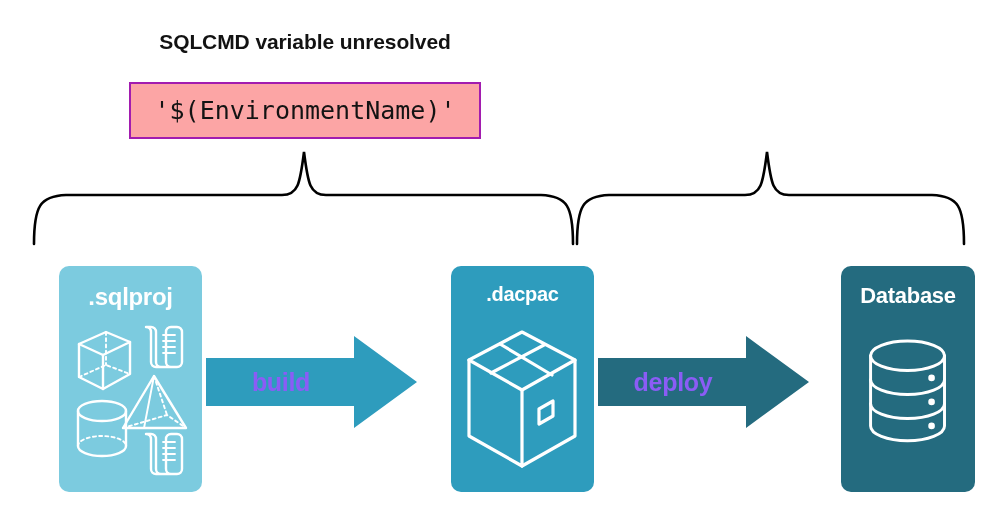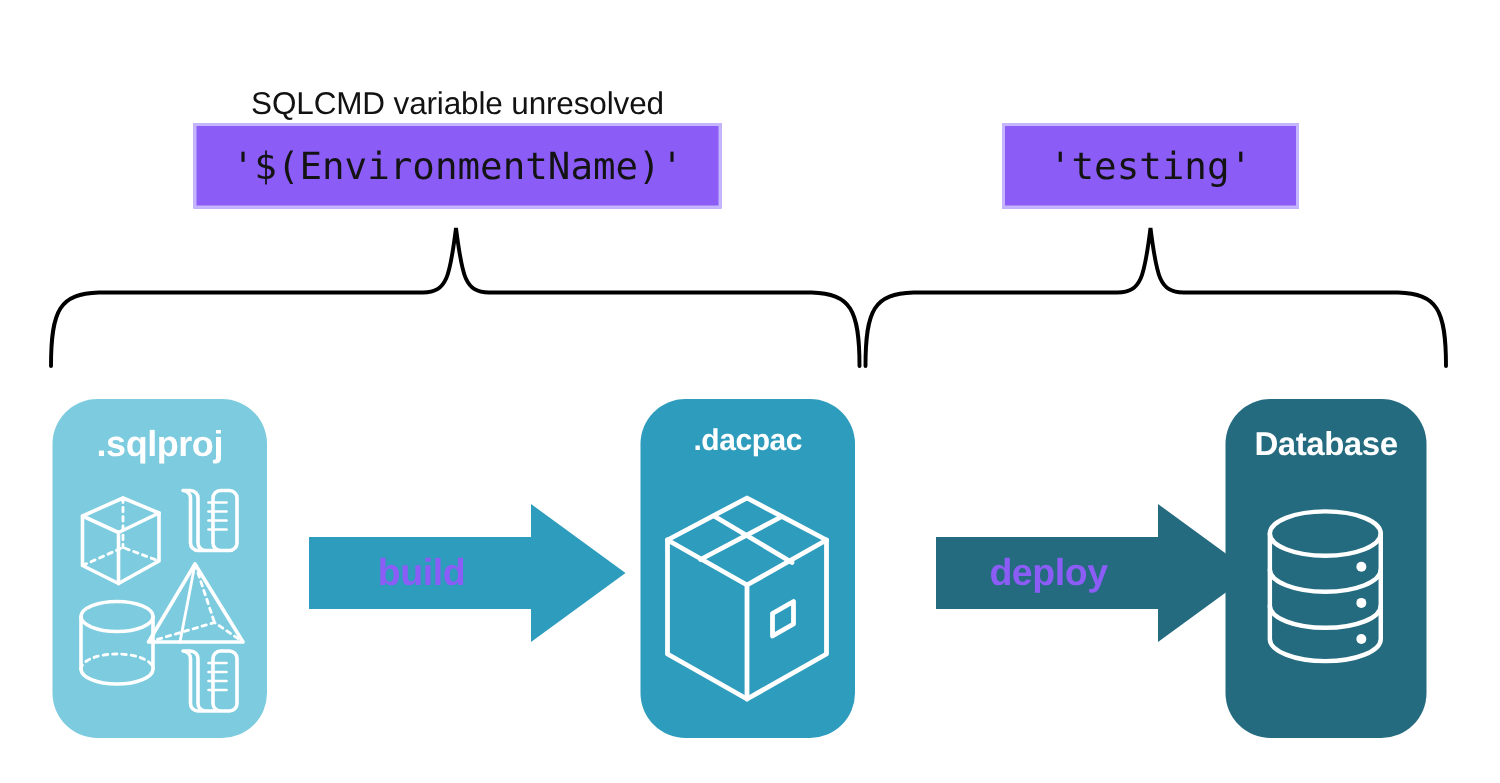--- a/index.html
+++ b/index.html
@@ -8,55 +8,55 @@
     background:#ffffff;
     font-family:"Liberation Sans", sans-serif;
     overflow:hidden;
     position:relative;
   }
   #stage{position:absolute;left:0;top:0;width:1000px;height:522px;}
 
   
   .heading{
     position:absolute;
-    font-weight:normal;
+    font-weight:bold;
     font-size:21px;
     color:#121212;
     letter-spacing:-0.1px;
     text-align:center;
     white-space:nowrap;
-    margin-top:28px;
   }
   #heading-left{left:0;top:30px;width:610px;}
   #heading-right{left:575px;top:30px;width:385px;}
 
   
   .codebox{
     position:absolute;
-    border:2px solid #c4b5fd;
-    background:#8b5cf6;
+    border:2px solid #a21caf;
+    background:#fca5a5;
     box-sizing:border-box;
     display:flex;align-items:center;justify-content:center;
     font-family:"DejaVu Sans Mono","Liberation Mono",monospace;
     font-size:25px;
     color:#131313;
     letter-spacing:0px;
     white-space:pre;
   }
   #codebox-left{left:129px;top:82px;width:352px;height:57px;}
   #codebox-right{left:668px;top:82px;width:198px;height:57px;}
 
   
   #braces{position:absolute;left:0;top:140px;width:1000px;height:110px;}
 
   
   .card{
     position:absolute;
-    border-radius:30px;
+    border-radius:10px;
     box-sizing:border-box;
+    margin-left:24px;
   }
   #card-sqlproj{left:35px;top:266px;width:143px;height:226px;background:#7ccbdf;}
   #card-dacpac{left:427px;top:266px;width:143px;height:226px;background:#2e9cbd;}
   #card-database{left:817px;top:266px;width:134px;height:226px;background:#246b7f;}
 
   .card-title{
     position:absolute;
     left:0;right:0;
     top:17px;
     text-align:center;
@@ -68,39 +68,38 @@
   }
   #card-sqlproj .card-title{font-size:24px;}
   #card-dacpac .card-title{font-size:20px;}
   #card-database .card-title{font-size:22px;}
 
   .card-art{position:absolute;left:0;top:50px;width:100%;height:170px;}
 
   
   .arrow-wrap{position:absolute;}
   #arrow-build{left:206px;top:334px;width:212px;height:96px;}
-  #arrow-deploy{left:624px;top:334px;width:212px;height:96px;text-decoration:underline;}
+  #arrow-deploy{left:598px;top:334px;width:212px;height:96px;text-decoration:underline;}
   .arrow-label{
     position:absolute;
     left:0;top:0;width:150px;height:96px;
     display:flex;align-items:center;justify-content:center;
     color:#8b5cf6;font-weight:bold;font-size:25px;
     letter-spacing:-0.3px;
     pointer-events:none;
   }
 </style>
 </head>
 <body>
 
 <div id="stage">
 
   <div class="heading" id="heading-left">SQLCMD variable unresolved</div>
 
   <div class="codebox" id="codebox-left">'$(EnvironmentName)'</div>
-  <div class="codebox" id="codebox-right">'testing'</div>
 
   <svg id="braces" viewBox="0 0 1000 110">
     <g fill="none" stroke="#000000" stroke-width="2.6" stroke-linecap="round">
 
       <path d="
         M 34 104
         C 34 66, 40 56, 66 55
         L 282 55
         C 298 55, 300 44, 304 12
         C 308 44, 310 55, 326 55

